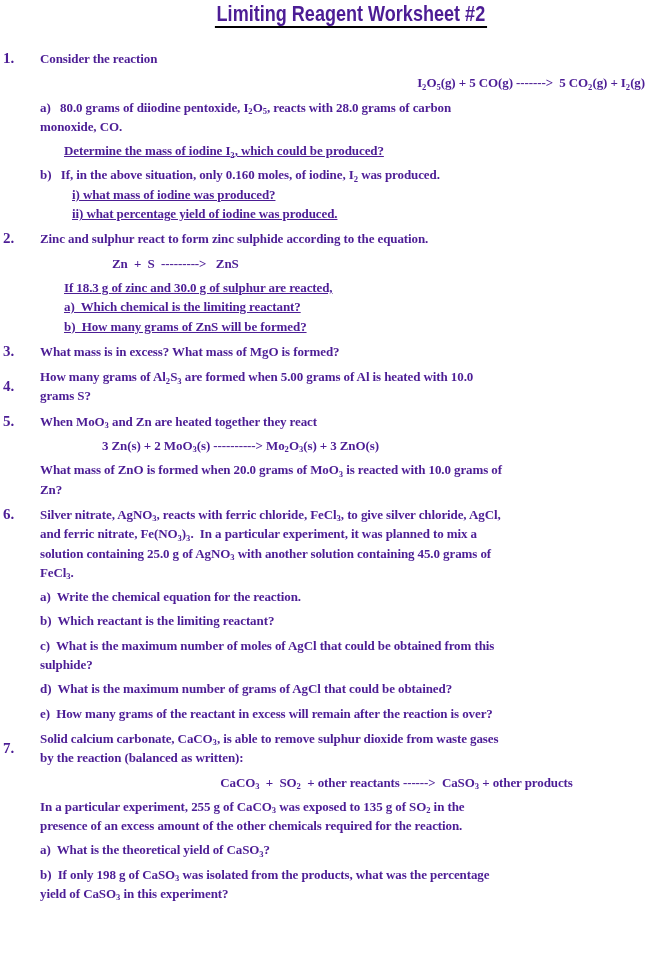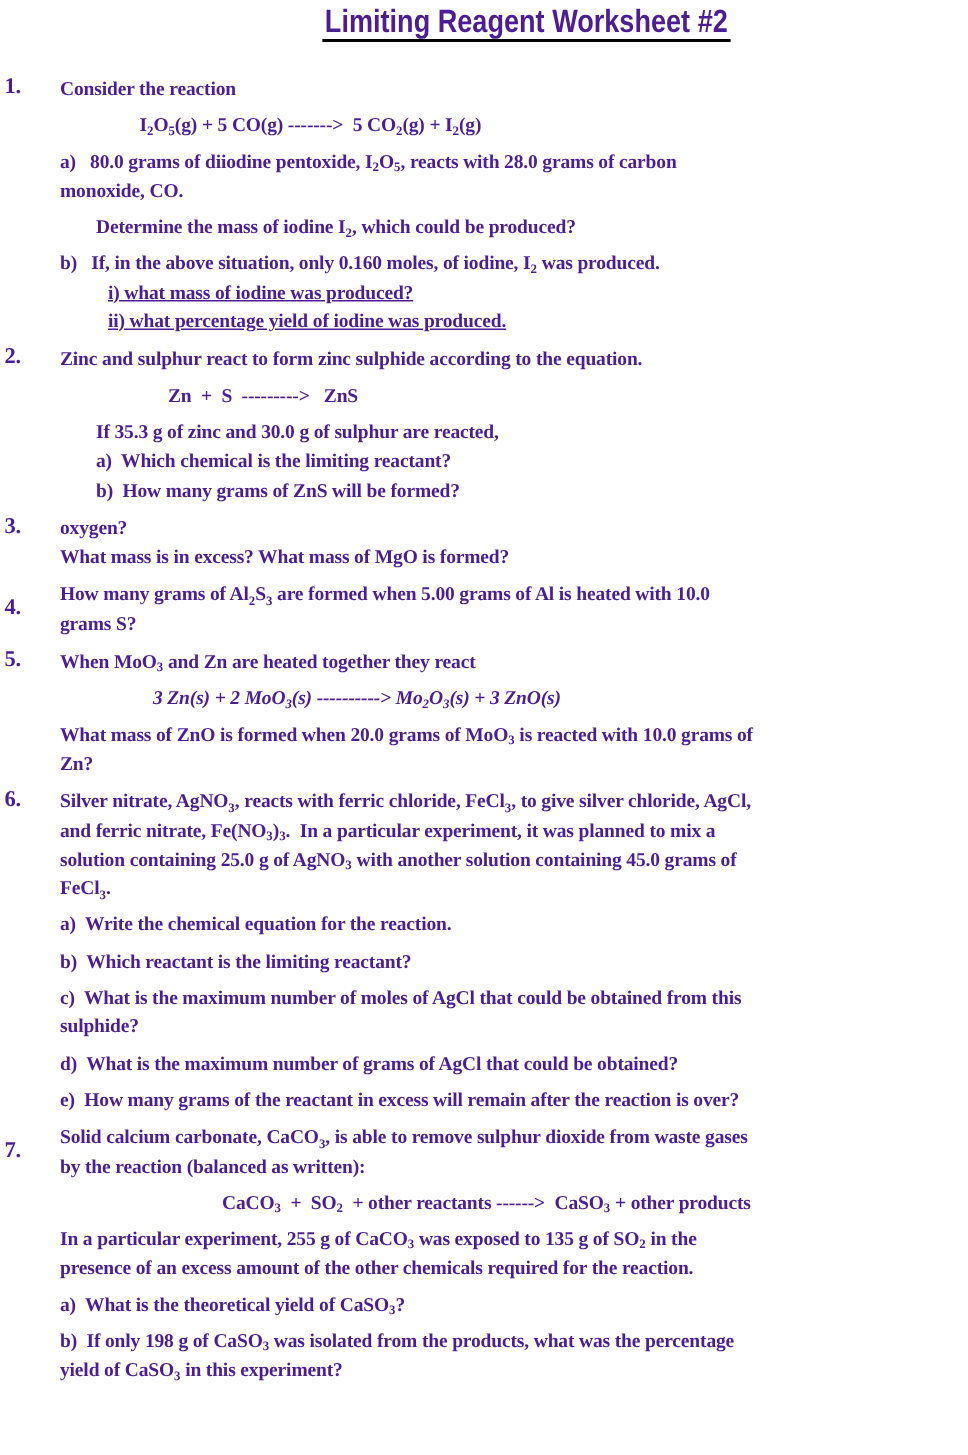--- a/index.html
+++ b/index.html
@@ -54,26 +54,26 @@
   .problem .num.num-mid { align-self: center; }
   .problem .num.num-mid2 { padding-top: 10px; }
   .problem .body { flex: 1 1 auto; min-width: 0; }
   .line {
     font-size: 13px;
     line-height: 19.3px;
     letter-spacing: -0.1px;
     white-space: pre;
   }
   .line.gap { margin-top: 5px; }
-  .line.ind1 { margin-left: 24px; }
+  .line.ind1 { margin-left: 24px; text-decoration: underline; }
   .line.ind2 { margin-left: 32px; text-decoration: underline; }
-  .line.eq1 { margin-left: 53px; }
+  .line.eq1 { margin-left: 53px; text-align: right; }
   .line.eq2 { margin-left: 72px; }
-  .line.eq3 { margin-left: 62px; font-style: italic; }
-  .line.eq4 { margin-left: 108px; }
+  .line.eq3 { margin-left: 62px; }
+  .line.eq4 { margin-left: 108px; text-align: center; }
   sub {
     font-size: 66%;
     line-height: 0;
     vertical-align: baseline;
     position: relative;
     top: 0.28em;
     letter-spacing: 0;
   }
 </style>
 </head>
@@ -95,29 +95,28 @@
           <div class="line p gap">b)   If, in the above situation, only 0.160 moles, of iodine, I<sub>2</sub> was produced.</div>
           <div class="line ind2">i) what mass of iodine was produced?</div>
           <div class="line ind2">ii) what percentage yield of iodine was produced.</div>
         </div>
   </div>
       <div class="problem">
     <div class="num">2.</div>
     <div class="body">
           <div class="line p">Zinc and sulphur react to form zinc sulphide according to the equation.</div>
           <div class="line eq2 gap">Zn  +  S  ---------&gt;   ZnS</div>
-          <div class="line ind1 gap">If 35.3 g of zinc and 30.0 g of sulphur are reacted,</div>
+          <div class="line ind1 gap">If 18.3 g of zinc and 30.0 g of sulphur are reacted,</div>
           <div class="line ind1">a)  Which chemical is the limiting reactant?</div>
           <div class="line ind1">b)  How many grams of ZnS will be formed?</div>
         </div>
   </div>
       <div class="problem">
     <div class="num">3.</div>
     <div class="body">
-          <div class="line p">oxygen?</div>
           <div class="line p">What mass is in excess? What mass of MgO is formed?</div>
         </div>
   </div>
       <div class="problem">
     <div class="num num-mid">4.</div>
     <div class="body">
           <div class="line p">How many grams of Al<sub>2</sub>S<sub>3</sub> are formed when 5.00 grams of Al is heated with 10.0</div>
           <div class="line p">grams S?</div>
         </div>
   </div>

